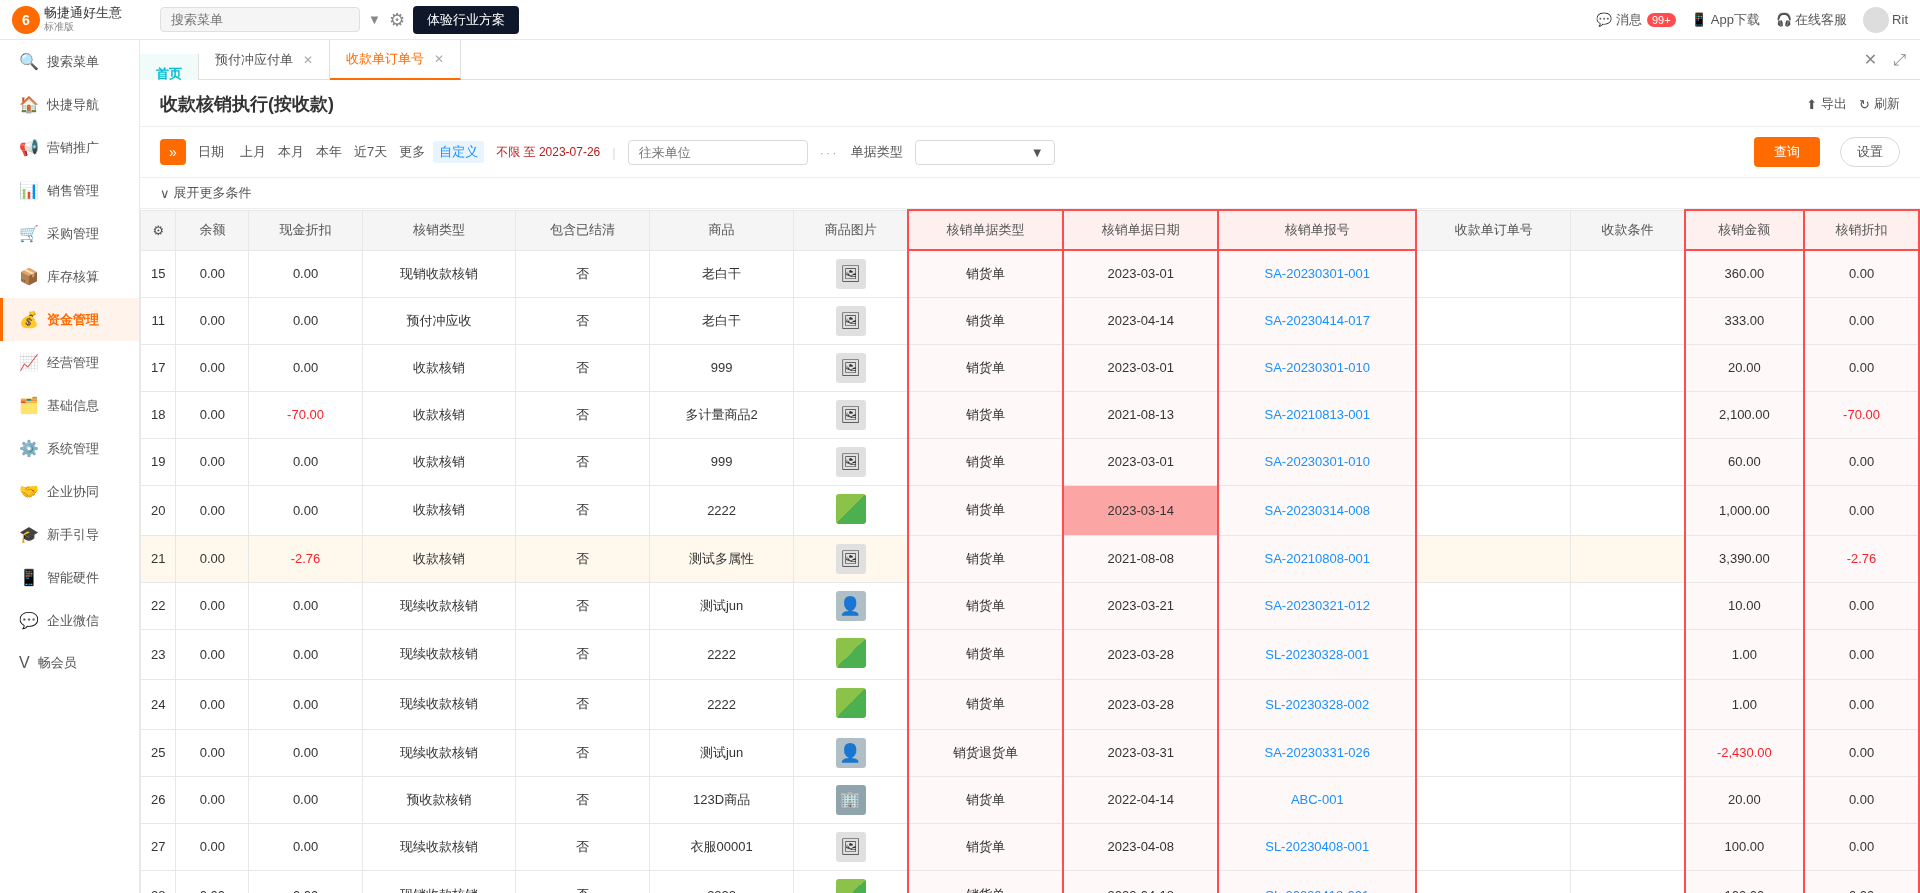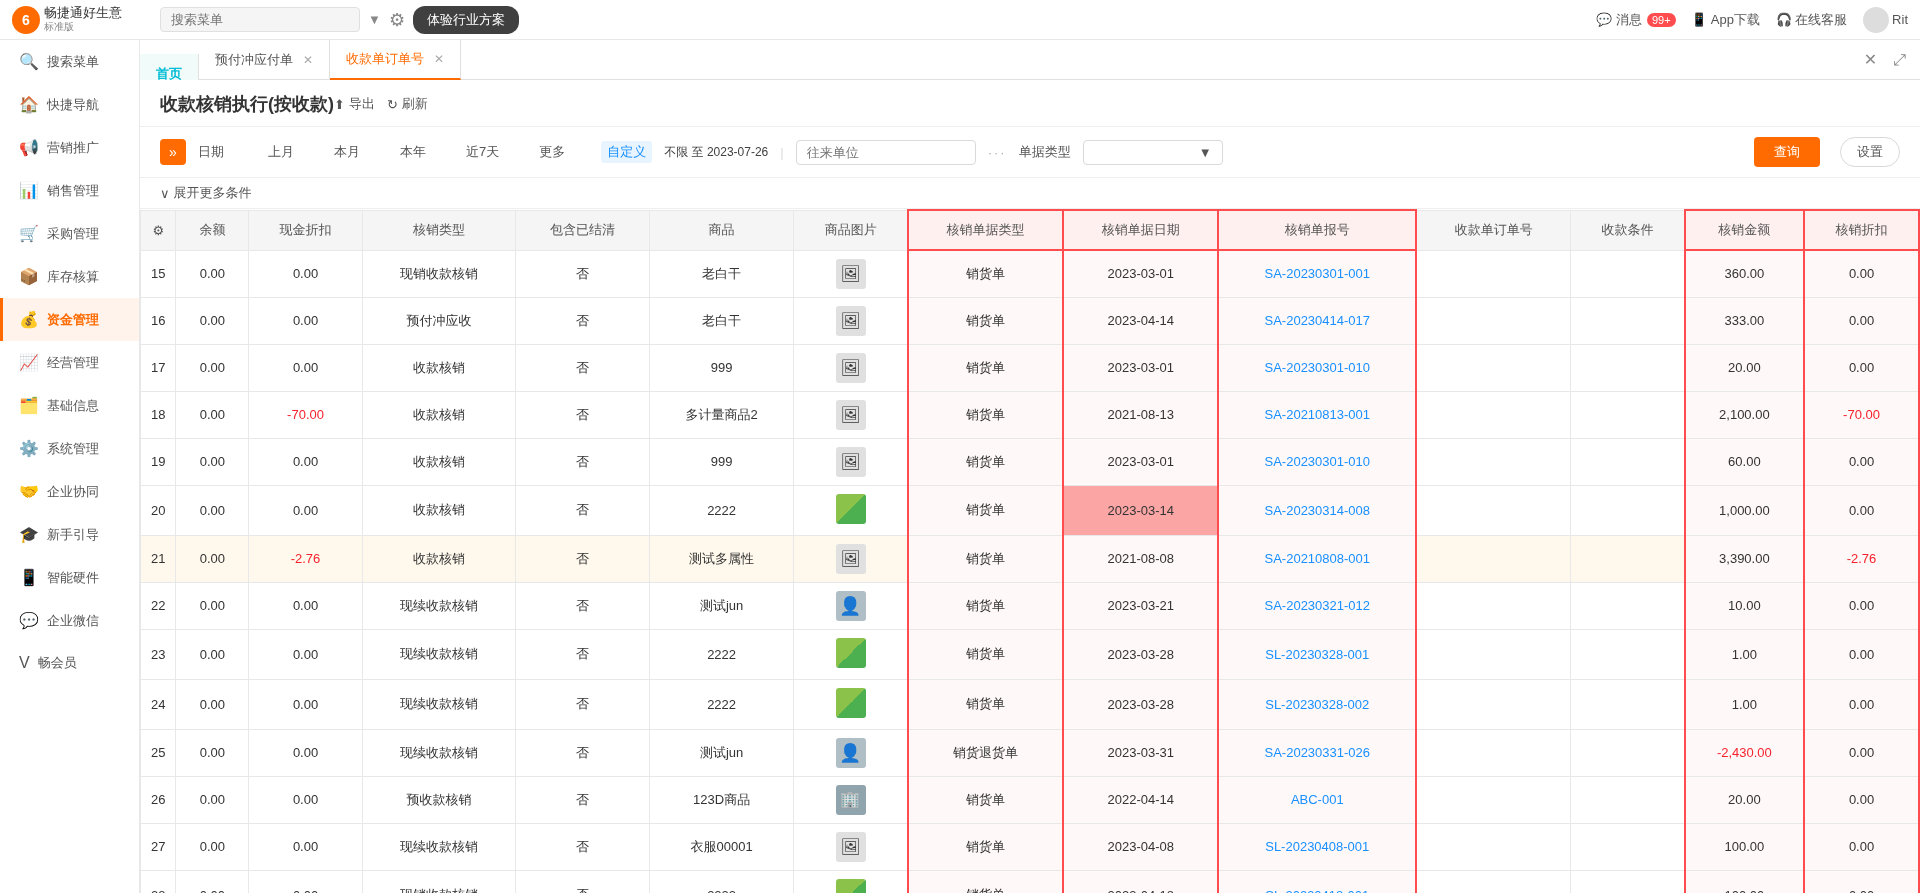--- a/index.html
+++ b/index.html
@@ -39,24 +39,24 @@
     .search-box {
       background: #f5f5f5;
       border: 1px solid #e0e0e0;
       border-radius: 4px;
       padding: 4px 10px;
       font-size: 13px;
       width: 200px;
       color: #aaa;
     }
     .top-bar-btn {
-      background: #404040;
+      background: #0f172a;
       color: #fff;
       border: none;
-      border-radius: 12px;
+      border-radius: 4px;
       padding: 5px 14px;
       font-size: 13px;
       cursor: pointer;
       white-space: nowrap;
     }
     .top-bar-right {
       display: flex;
       align-items: center;
       gap: 16px;
       font-size: 13px;
@@ -181,21 +181,21 @@
       background: #f5f7fa;
       padding: 0;
     }
 
     
     .page-header {
       background: #fff;
       padding: 12px 20px 0 20px;
       display: flex;
       align-items: center;
-      justify-content: flex-start;
+      justify-content: space-between;
       border-bottom: 1px solid #eee;
     }
     .page-title {
       font-size: 18px;
       font-weight: bold;
       color: #333;
       padding-bottom: 10px;
     }
     .page-header-actions {
       display: flex;
@@ -221,21 +221,21 @@
     .filter-expand-btn {
       width: 26px; height: 26px;
       background: #ff6b00;
       border-radius: 4px;
       display: flex; align-items: center; justify-content: center;
       color: #fff; font-size: 14px; cursor: pointer;
     }
     .filter-label { color: #555; font-size: 13px; }
     .filter-date-links { display: flex; gap: 4px; }
     .filter-date-link {
-      color: #555; font-size: 13px; cursor: pointer; padding: 2px 4px; margin-left: 28px;
+      color: #555; font-size: 13px; cursor: pointer; padding: 2px 4px;
     }
     .filter-date-link.custom {
       background: #e8f4ff;
       color: #1890ff;
       border-radius: 3px;
       padding: 2px 6px;
     }
     .filter-separator { color: #ddd; }
     .filter-input {
       border: 1px solid #d9d9d9;
@@ -487,21 +487,21 @@
         <span class="filter-label">日期</span>
         <div class="filter-date-links">
           <span class="filter-date-link">上月</span>
           <span class="filter-date-link">本月</span>
           <span class="filter-date-link">本年</span>
           <span class="filter-date-link">近7天</span>
           <span class="filter-date-link">更多</span>
           <span class="filter-date-link custom">自定义</span>
         </div>
         <div style="display:flex;flex-direction:column;font-size:12px;">
-          <span style="color:#404040;">不限 至 2023-07-26</span>
+          <span style="color:#b91c1c;">不限 至 2023-07-26</span>
         </div>
         <span class="filter-separator">|</span>
         <input class="filter-input" placeholder="往来单位" style="">
         <span class="filter-dots">···</span>
         <span class="filter-label">单据类型</span>
         <div class="filter-select">
           <span></span>
           <span>▼</span>
         </div>
         <div style="margin-left:auto;display:flex;gap:20px;">
@@ -548,21 +548,21 @@
                 <td><span class="product-img" style="background: rgb(224, 224, 224); font-size: 16px; display: inline-flex; align-items: center; justify-content: center;">🖼</span></td>
                 <td style="border-left: 2px solid rgb(255, 77, 79); border-right: 2px solid rgb(255, 77, 79); background: rgb(255, 248, 248);">销货单</td>
                 <td style="border-left: 2px solid rgb(255, 77, 79); border-right: 2px solid rgb(255, 77, 79); background: rgb(255, 248, 248);">2023-03-01</td>
                 <td class="link-cell" style="border-left: 2px solid rgb(255, 77, 79); border-right: 2px solid rgb(255, 77, 79); background: rgb(255, 248, 248);">SA-20230301-001</td>
                 <td></td>
                 <td></td>
                 <td style="border-left: 2px solid rgb(255, 77, 79); border-right: 2px solid rgb(255, 77, 79); background: rgb(255, 248, 248);">360.00</td>
                 <td style="border-left: 2px solid rgb(255, 77, 79); border-right: 2px solid rgb(255, 77, 79); background: rgb(255, 248, 248);">0.00</td>
               </tr>
               <tr>
-                <td>16</td>
+                <td>11</td>
                 <td>0.00</td>
                 <td>0.00</td>
                 <td>预付冲应收</td>
                 <td>否</td>
                 <td>老白干</td>
                 <td><span class="product-img" style="background: rgb(224, 224, 224); font-size: 16px; display: inline-flex; align-items: center; justify-content: center;">🖼</span></td>
                 <td style="border-left: 2px solid rgb(255, 77, 79); border-right: 2px solid rgb(255, 77, 79); background: rgb(255, 248, 248);">销货单</td>
                 <td style="border-left: 2px solid rgb(255, 77, 79); border-right: 2px solid rgb(255, 77, 79); background: rgb(255, 248, 248);">2023-04-14</td>
                 <td class="link-cell" style="border-left: 2px solid rgb(255, 77, 79); border-right: 2px solid rgb(255, 77, 79); background: rgb(255, 248, 248);">SA-20230414-017</td>
                 <td></td>

